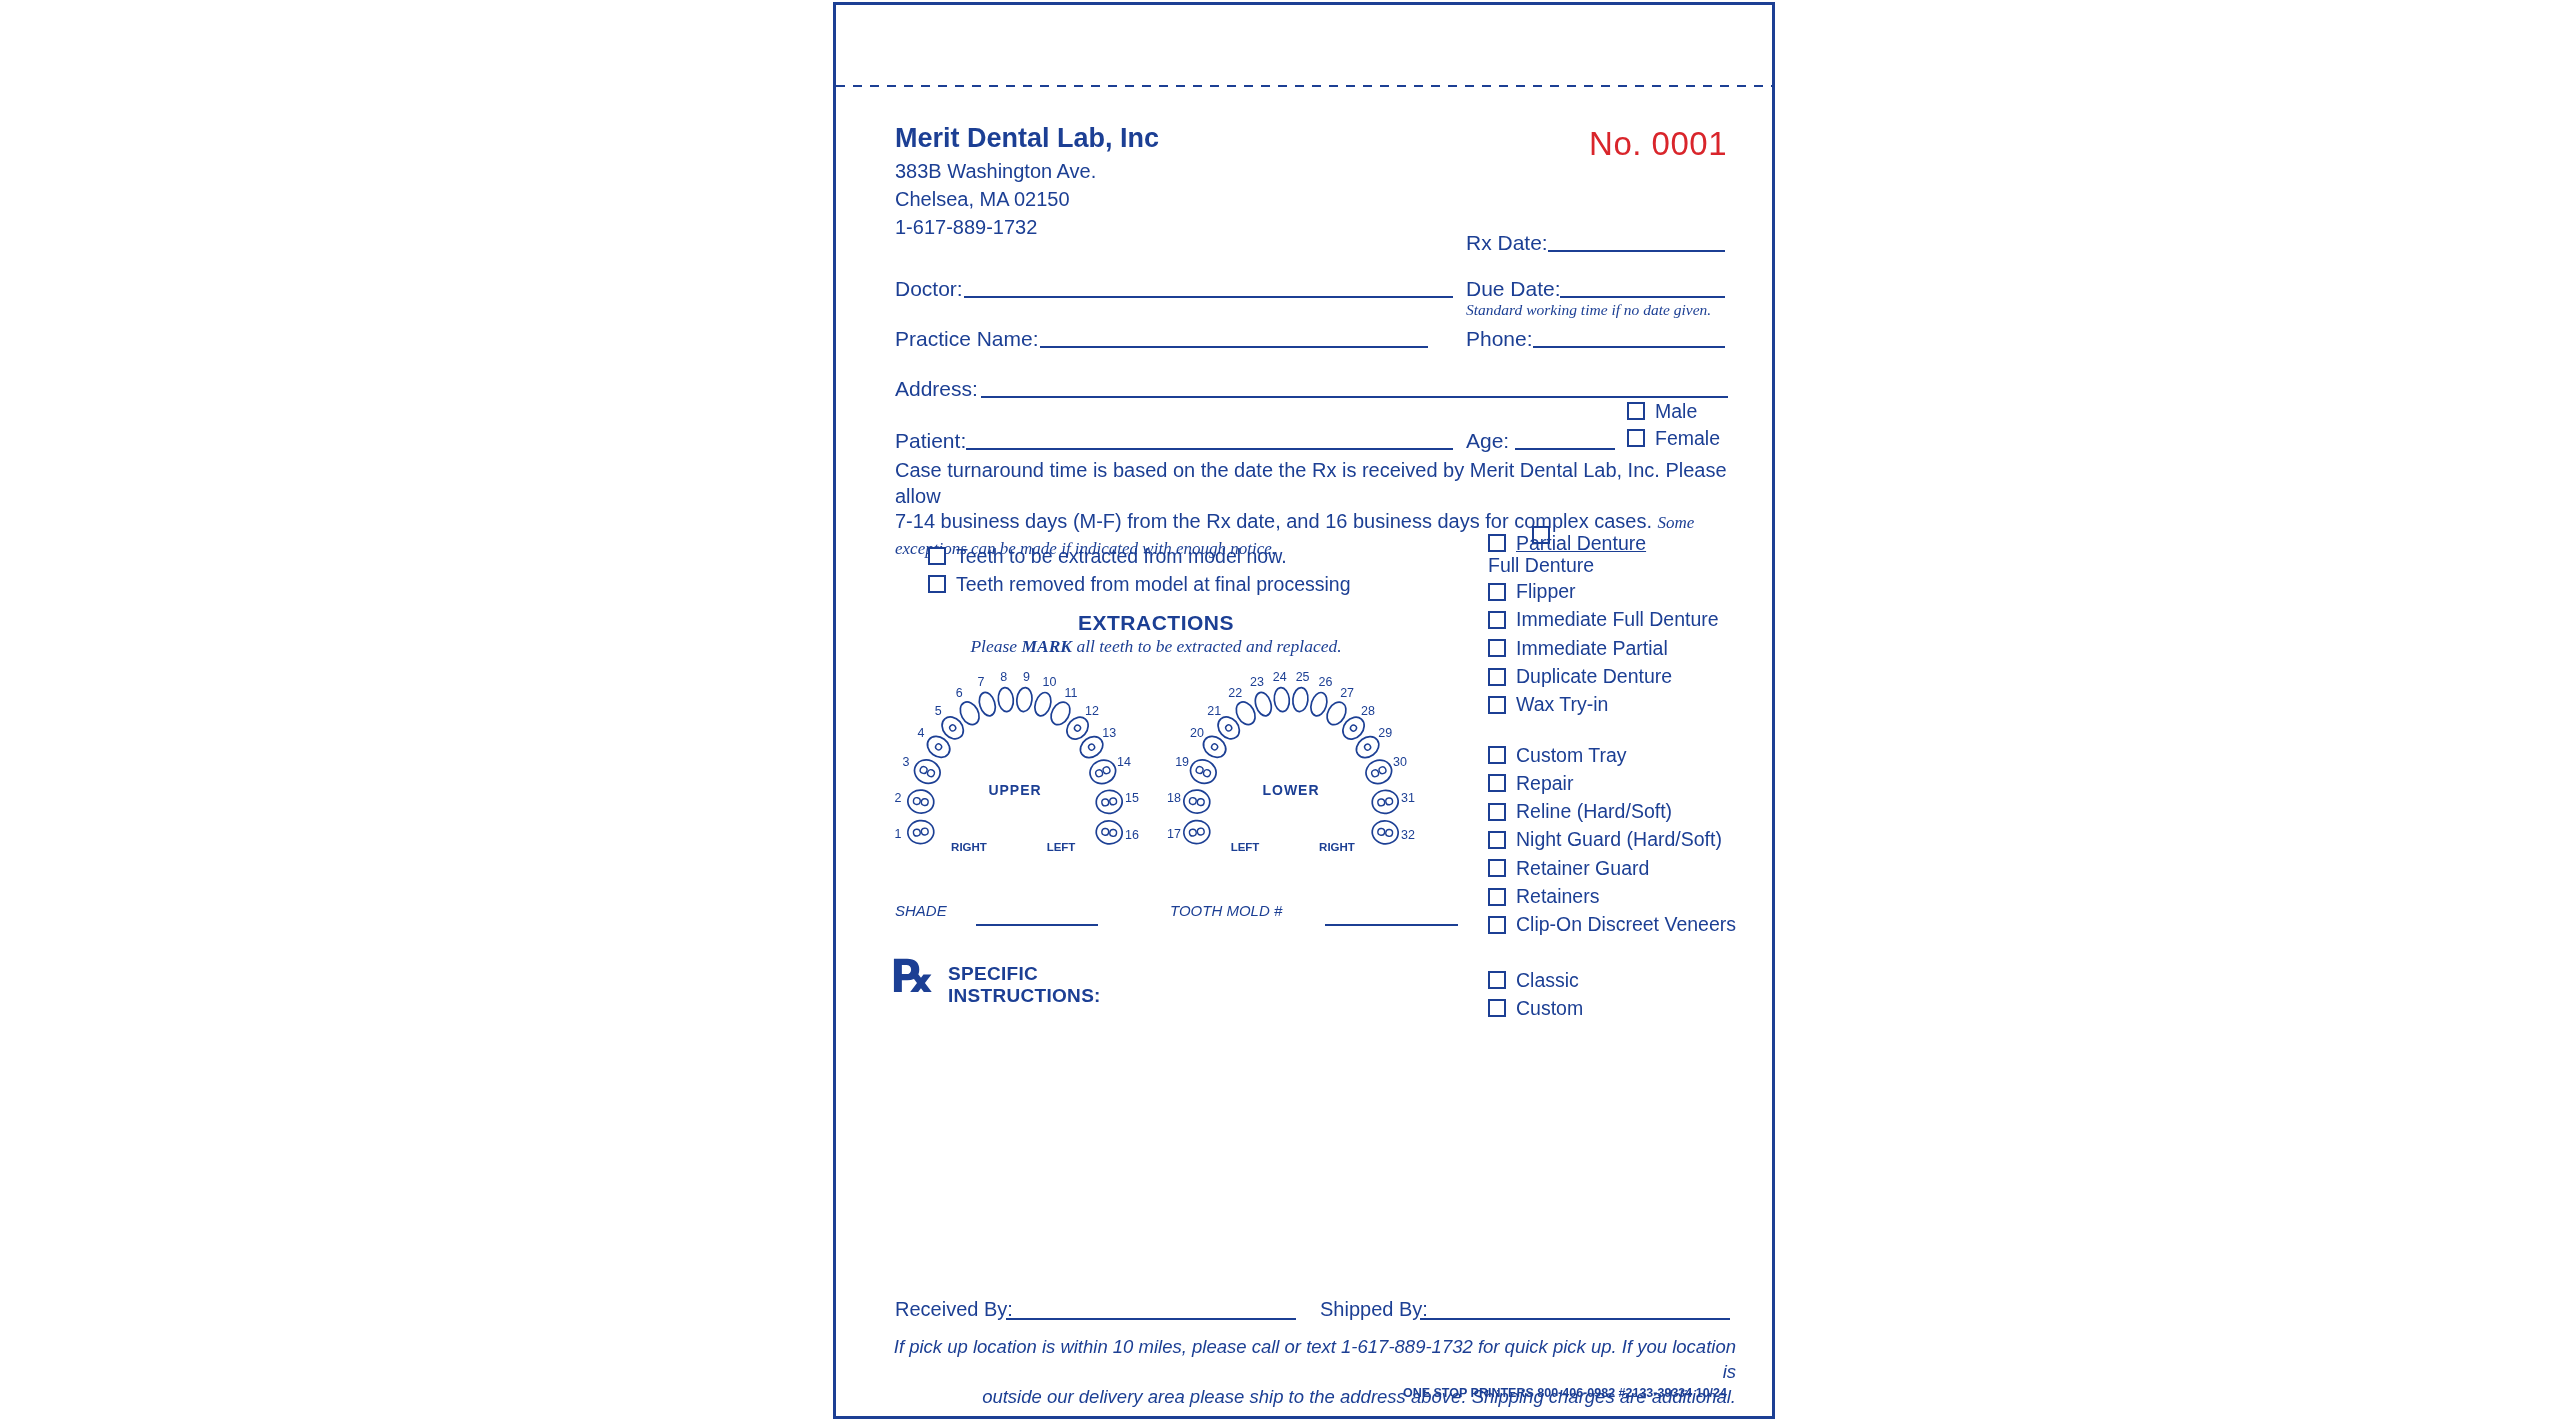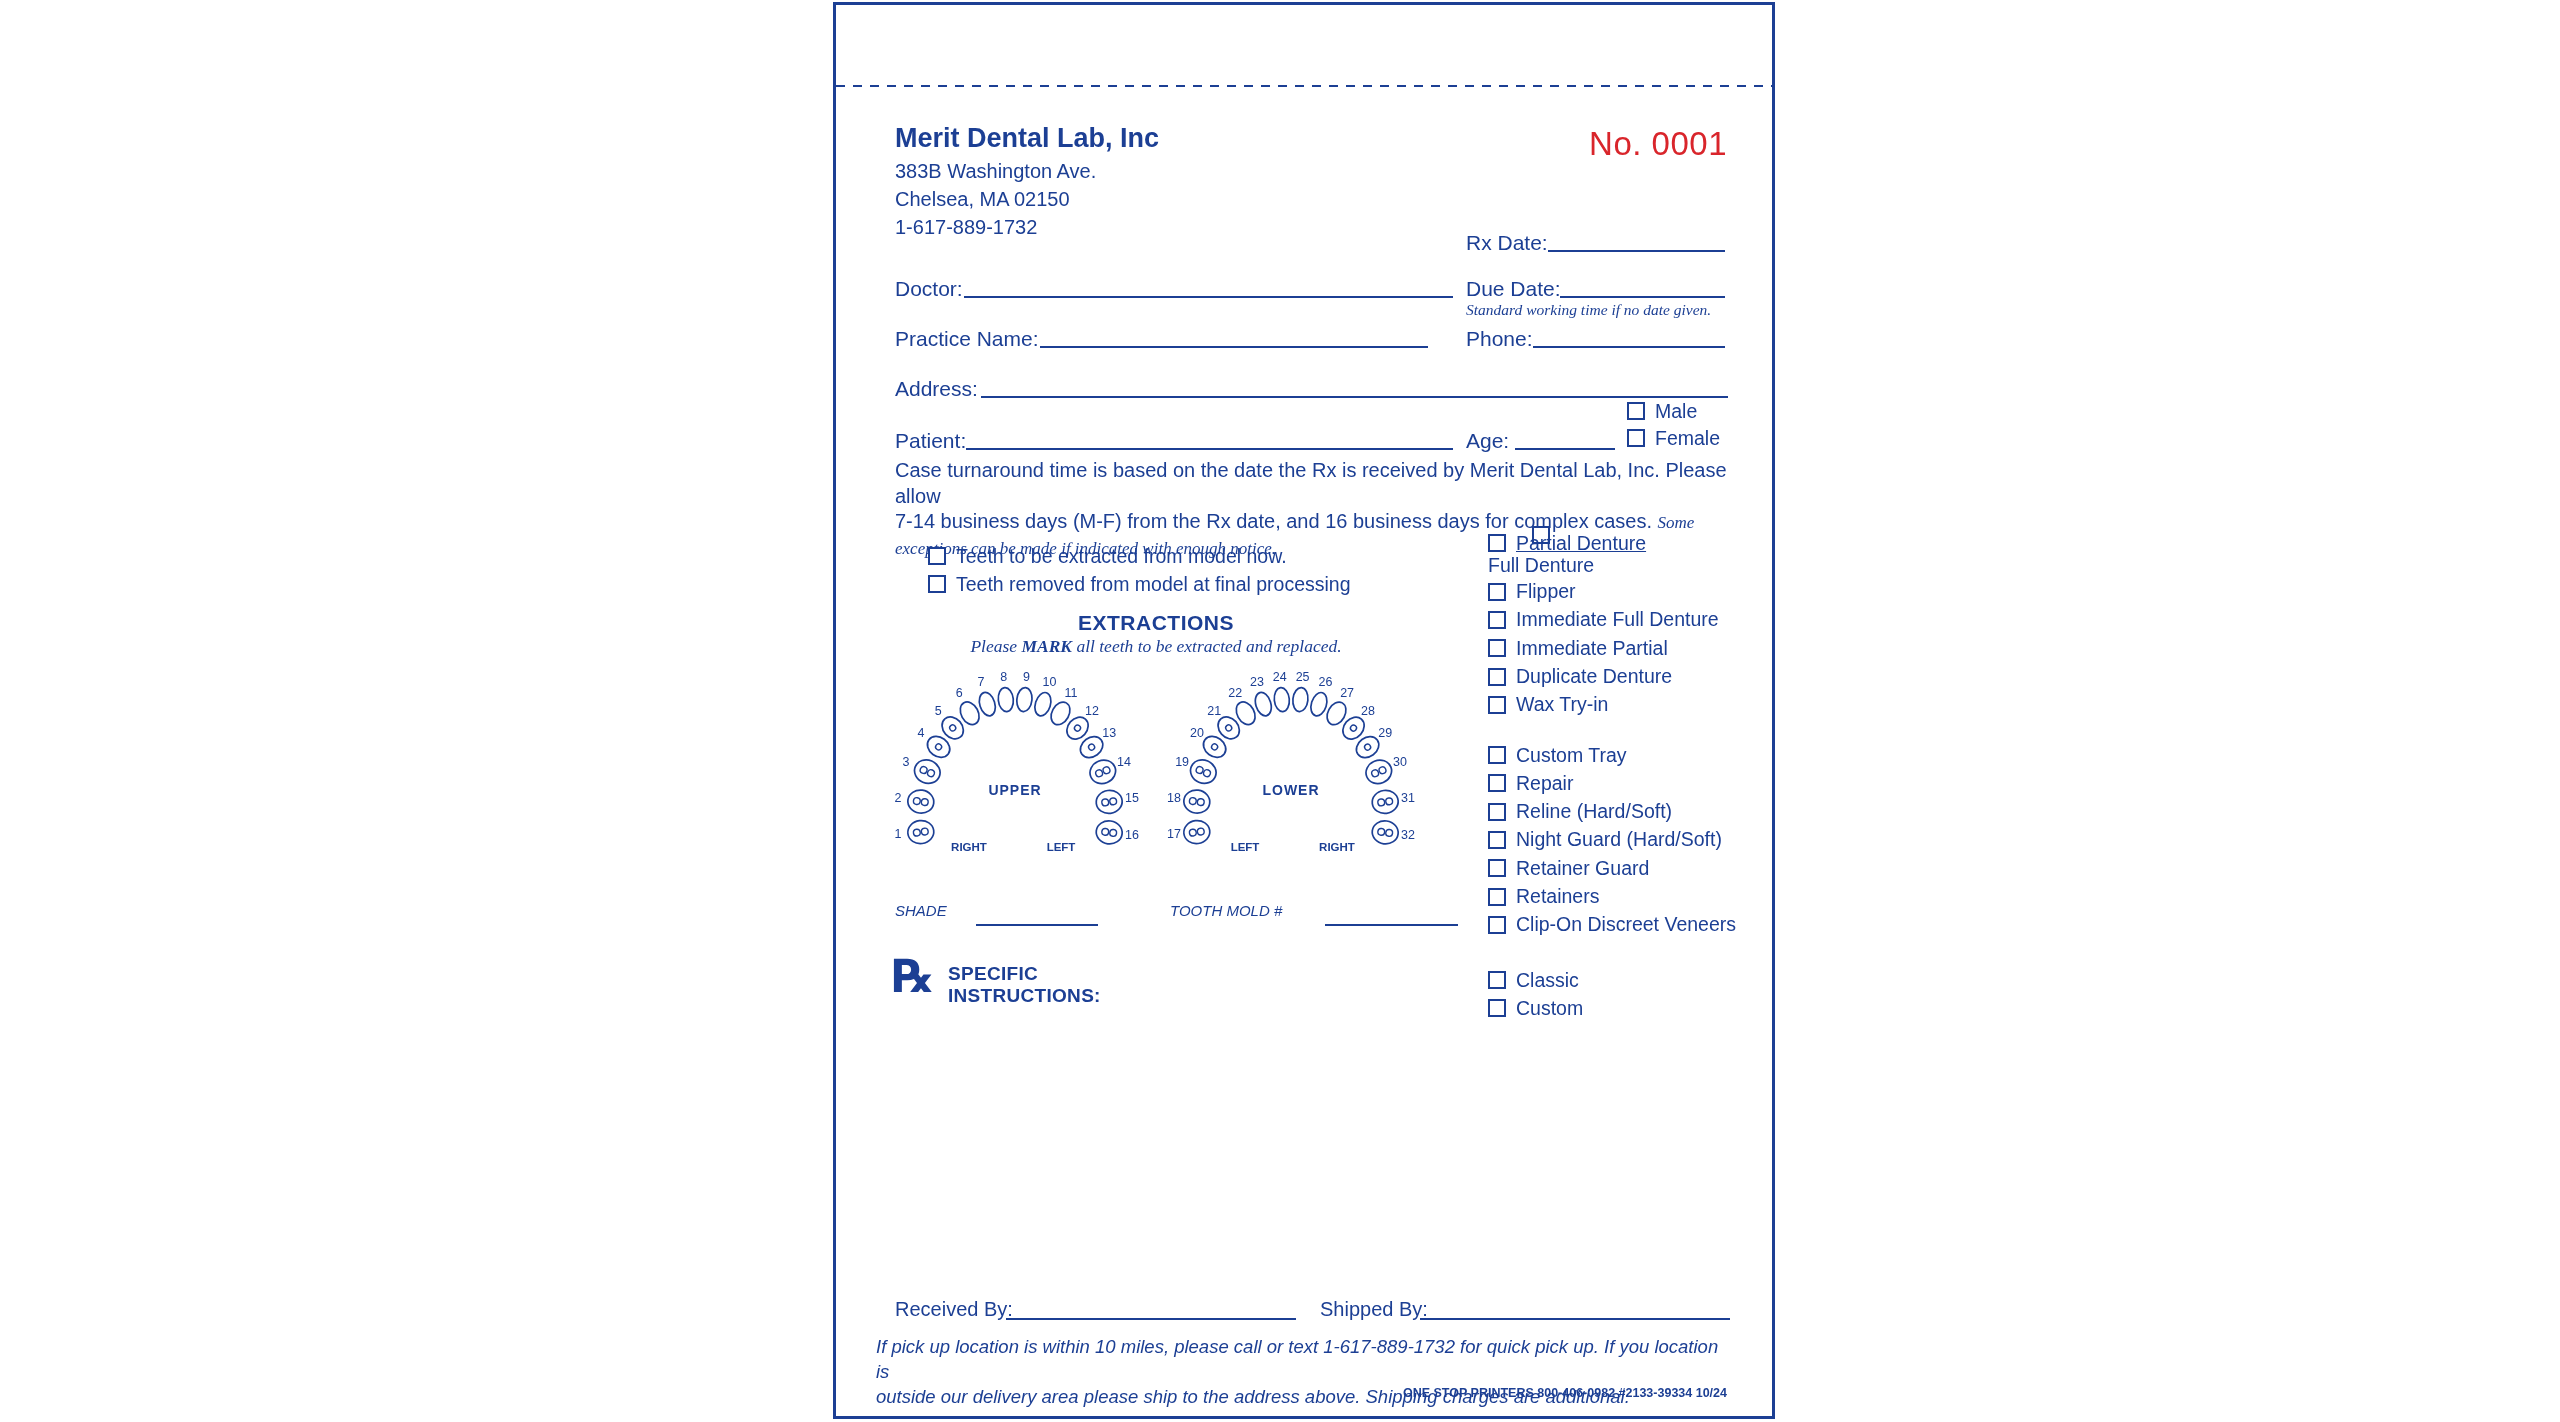--- a/index.html
+++ b/index.html
@@ -27,21 +27,21 @@
   .ext-note{position:absolute;left:64px;top:631px;width:512px;text-align:center;font-family:'Liberation Serif','DejaVu Serif',serif;font-style:italic;font-size:17.5px;}
   .ext-note .mark{font-weight:bold;}
   .arch{position:absolute;overflow:visible;}
   .tooth{fill:#fff;stroke:var(--blue);stroke-width:1.7;}
   .cusp{fill:none;stroke:var(--blue);stroke-width:1.4;}
   .tooth-num{font-family:'Liberation Sans','DejaVu Sans',sans-serif;font-size:12.5px;fill:var(--blue);text-anchor:middle;dominant-baseline:middle;}
   .arch-label{font-family:'Liberation Sans','DejaVu Sans',sans-serif;font-size:14px;font-weight:bold;fill:var(--blue);text-anchor:middle;letter-spacing:1px;}
   .side-label{font-family:'Liberation Sans','DejaVu Sans',sans-serif;font-size:11.5px;font-weight:bold;fill:var(--blue);text-anchor:middle;}
   .rx-symbol{position:absolute;left:56px;top:944px;font-size:46px;font-weight:bold;font-family:'DejaVu Sans',sans-serif;}
   .rx-title{position:absolute;left:112px;top:958px;font-size:19px;font-weight:bold;line-height:21.5px;letter-spacing:.3px;}
-  .pickup{position:absolute;left:40px;width:860px;top:1329px;text-align:left;font-style:italic;font-size:18.5px;line-height:25px;}
+  .pickup{position:absolute;left:40px;width:860px;top:1329px;text-align:right;font-style:italic;font-size:18.5px;line-height:25px;}
   .printer{position:absolute;right:45px;top:1381px;font-size:12.5px;font-weight:bold;}
 </style>
 </head>
 <body>
 
 <div class="form">
 
   <div class="perf" style="top:80px"></div>
 
   <div class="company-name">Merit Dental Lab, Inc</div>

